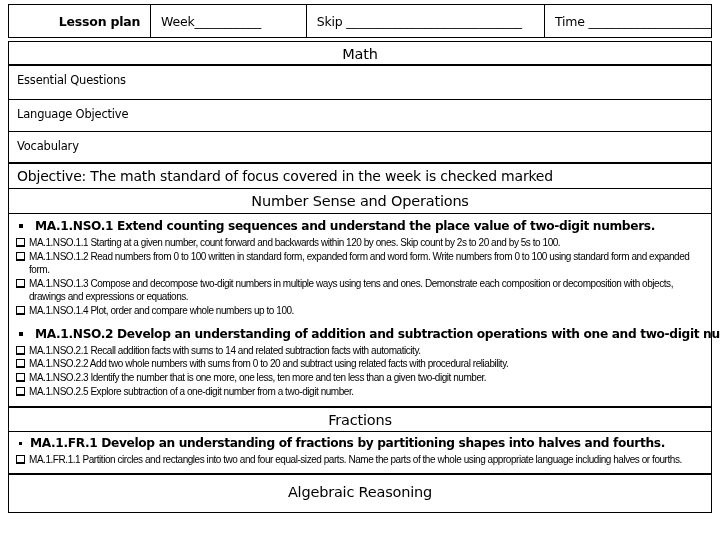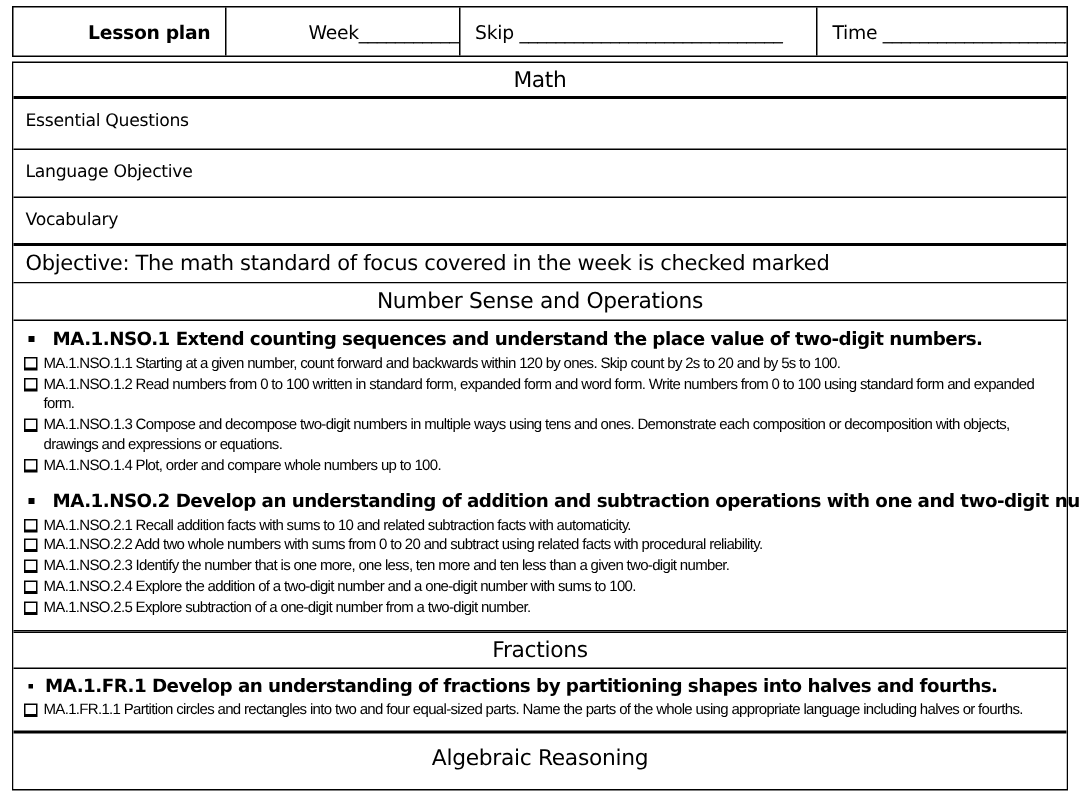--- a/index.html
+++ b/index.html
@@ -39,21 +39,21 @@
     box-sizing: border-box;
     display: flex;
     align-items: center;
     border-right: 1.5px solid #000;
     overflow: hidden;
     white-space: nowrap;
   }
   .hdr-cell:last-child { border-right: none; }
 
   .hdr-cell.c-lesson { width: 105px; justify-content: center; }
-  .hdr-cell.c-week   { width: 160px; padding-left: 10px; justify-content: flex-end; }
+  .hdr-cell.c-week   { width: 160px; padding-left: 10px; }
   .hdr-cell.c-name   { width: 245px; padding-left: 10px; }
   .hdr-cell.c-time   { flex: 1 1 auto;  padding-left: 10px; }
 
   .lesson-title {
     font-family: "DejaVu Sans", sans-serif;
     font-weight: bold;
     font-size: 12.5px;
     letter-spacing: -0.2px;
   }
   .field-label {
@@ -269,33 +269,29 @@
       </div>
 
       <div class="std-group gap">
         <div class="std-head">
           <span class="sq"></span>
           <span class="ht">MA.1.NSO.2 Develop an understanding of addition and subtraction operations with one and two-digit numbers.</span>
         </div>
 
         <div class="benchmark">
           <span class="cb"></span>
-          <span class="bt">MA.1.NSO.2.1 Recall addition facts with sums to 10 and related subtraction facts with automaticity.</span>
+          <span class="bt">MA.1.NSO.2.1 Recall addition facts with sums to 14 and related subtraction facts with automaticity.</span>
         </div>
         <div class="benchmark">
           <span class="cb"></span>
           <span class="bt">MA.1.NSO.2.2 Add two whole numbers with sums from 0 to 20 and subtract using related facts with procedural reliability.</span>
         </div>
         <div class="benchmark">
           <span class="cb"></span>
           <span class="bt">MA.1.NSO.2.3 Identify the number that is one more, one less, ten more and ten less than a given two-digit number.</span>
-        </div>
-        <div class="benchmark">
-          <span class="cb"></span>
-          <span class="bt">MA.1.NSO.2.4 Explore the addition of a two-digit number and a one-digit number with sums to 100.</span>
         </div>
         <div class="benchmark">
           <span class="cb"></span>
           <span class="bt">MA.1.NSO.2.5 Explore subtraction of a one-digit number from a two-digit number.</span>
         </div>
       </div>
 
     </div>
 
     <div class="row row-center r-frsection">

